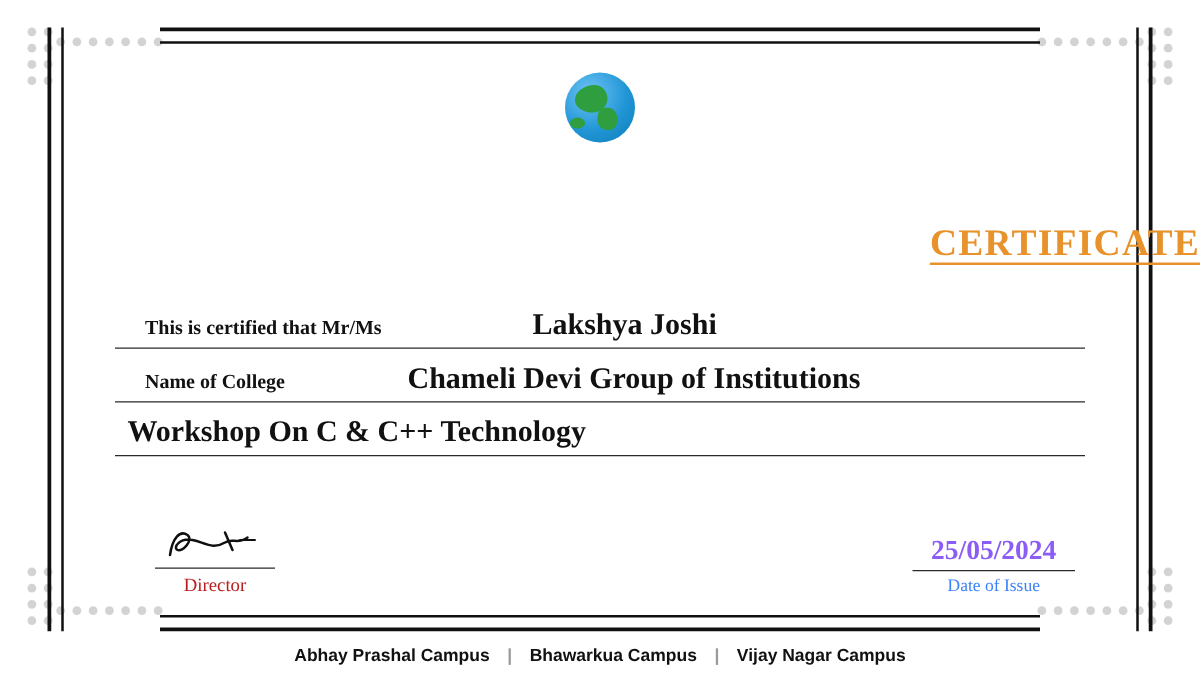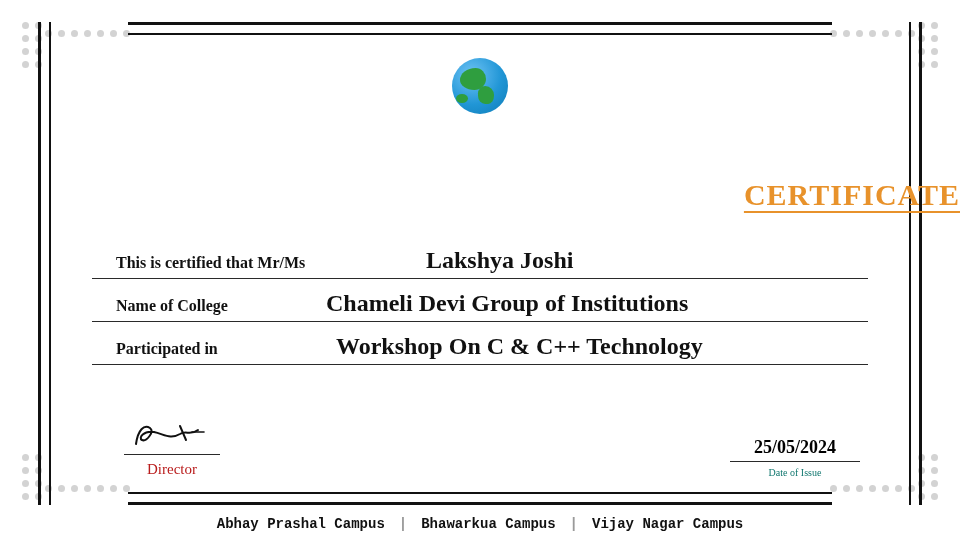--- a/index.html
+++ b/index.html
@@ -231,45 +231,45 @@
   .date-block {
     position: absolute;
     right: 100px;
     bottom: 62px;
     width: 130px;
     text-align: center;
   }
   .date-value {
     font-family: "Liberation Serif", serif;
     font-weight: bold;
-    font-size: 18px;
-    color: #000000;
+    font-size: 22px;
+    color: #8b5cf6;
     padding-bottom: 3px;
   }
   .date-rule {
     border-top: 1.5px solid #2a2a2a;
   }
   .date-label {
     font-family: "Liberation Serif", serif;
-    font-size: 10px;
-    color: #0f766e;
+    font-size: 14px;
+    color: #3b82f6;
     margin-top: 5px;
   }
 
   
   .footer {
     position: absolute;
     left: 0;
     right: 0;
     bottom: 8px;
     display: flex;
     justify-content: center;
     align-items: center;
     gap: 14px;
-    font-family: Liberation Mono, monospace;
+    font-family: Liberation Sans, sans-serif;
     font-weight: bold;
     font-size: 14px;
     color: #111111;
   }
   .footer .sep {
     color: #9a9a9a;
     font-weight: bold;
   }
 </style>
 </head>
@@ -379,21 +379,20 @@
   <div class="fields">
     <div class="field-row row-name">
       <div class="field-label">This is certified that  Mr/Ms</div>
       <div class="field-value">Lakshya Joshi</div>
     </div>
     <div class="field-row row-college">
       <div class="field-label">Name of College</div>
       <div class="field-value">Chameli Devi Group of Institutions</div>
     </div>
     <div class="field-row row-participated">
-      <div class="field-label">Participated in</div>
       <div class="field-value">Workshop On C &amp; C++ Technology</div>
     </div>
   </div>
 
   <div class="sign-block">
     <div class="sign-mark">
       <svg width="96" height="34" viewBox="0 0 96 34">
         <path d="M12 26 C 14 12, 20 6, 26 10 C 31 14, 22 24, 18 22 C 14 20, 20 12, 30 14 C 40 16, 46 22, 56 16 C 62 12, 66 18, 74 12" fill="none" stroke="#101010" stroke-width="2" stroke-linecap="round"></path>
         <path d="M56 8 L 62 22" fill="none" stroke="#101010" stroke-width="2" stroke-linecap="round"></path>
         <path d="M68 14 L 80 14" fill="none" stroke="#101010" stroke-width="1.6" stroke-linecap="round"></path>

